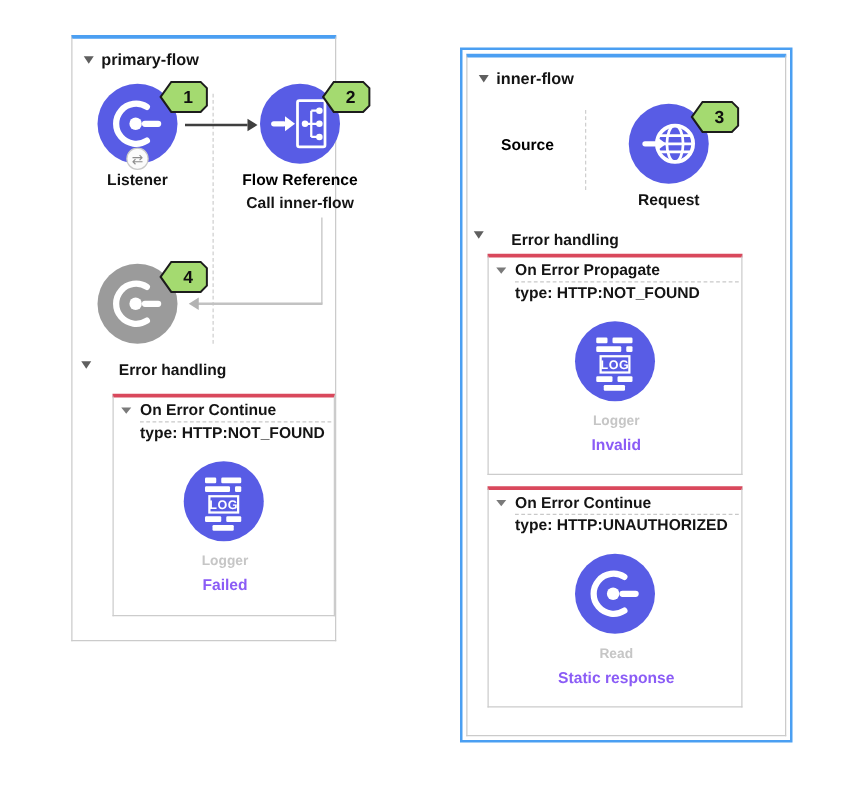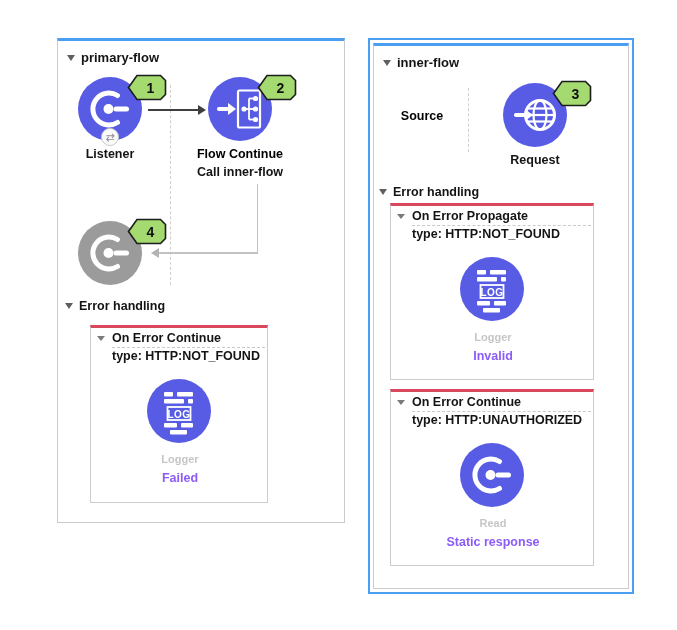--- a/index.html
+++ b/index.html
@@ -1,21 +1,21 @@
 <!DOCTYPE html>
 <html><head>
 <meta charset="utf-8">
 <style>
   html,body{margin:0;padding:0;background:#ffffff;}
   #canvas{position:relative;width:677px;height:630px;background:#fff;
           font-family:"Liberation Sans",sans-serif;overflow:hidden;}
 
   
   .flow{position:absolute;background:#fff;border:1px solid #cbcbcb;border-top:3px solid #4b9ff2;box-sizing:border-box;}
-  #pf{left:57px;top:38px;width:288px;height:485px;}
+  #pf{left:57px;top:28px;width:212px;height:485px;}
   #if-outer{position:absolute;left:368px;top:38px;width:266px;height:556px;
             border:2px solid #4b9ff2;padding:3px;box-sizing:border-box;background:#fff;}
   #if{position:relative;width:100%;height:100%;border:1px solid #cbcbcb;border-top:3px solid #4b9ff2;box-sizing:border-box;}
 
   .flow-header{position:absolute;display:flex;align-items:center;gap:6px;}
   #pf-h{left:9px;top:9px;} #if-h{left:9px;top:9px;}
   .flow-title{font-size:13px;font-weight:700;color:#141414;}
 
   .tri{width:0;height:0;border-left:4.5px solid transparent;border-right:4.5px solid transparent;
        border-top:6px solid #5f5f5f;flex:0 0 auto;}
@@ -53,21 +53,21 @@
   #if-dash{left:94px;top:42px;height:64px;}
   #pf-arrow{position:absolute;left:90px;top:68px;width:50px;height:2px;background:#3f3f3f;}
   #pf-arrowhead{position:absolute;left:140px;top:63.5px;width:0;height:0;
                 border-left:8px solid #3f3f3f;border-top:5.5px solid transparent;border-bottom:5.5px solid transparent;}
   #pf-conn-v{position:absolute;left:199px;top:143px;height:69px;width:0;border-left:1.5px solid #c2c2c2;}
   #pf-conn-h{position:absolute;left:100px;top:211px;width:100px;height:1.5px;background:#c2c2c2;}
   #pf-conn-head{position:absolute;left:93px;top:207px;width:0;height:0;
                 border-right:8px solid #b3b3b3;border-top:5px solid transparent;border-bottom:5px solid transparent;}
 
   
-  .eh{position:absolute;display:flex;align-items:center;gap:6px;}
+  .eh{position:absolute;display:flex;gap:22px;}
   #pf-eh{left:7px;top:258px;} #if-eh{left:5px;top:139px;}
   .eh-label{font-size:12.5px;font-weight:700;color:#141414;}
 
   
   .scope{position:absolute;background:#fff;border:1px solid #cccccc;border-top:3px solid #d9485c;box-sizing:border-box;}
   #pf-scope{left:32px;top:284px;width:178px;height:178px;}
   #if-s1{left:16px;top:157px;width:204px;height:177px;}
   #if-s2{left:16px;top:343px;width:204px;height:177px;}
   .scope-tri{position:absolute;left:6px;top:8px;width:0;height:0;border-left:4px solid transparent;
              border-right:4px solid transparent;border-top:5.5px solid #7a7a7a;}
@@ -127,21 +127,21 @@
         <circle cx="47.5" cy="32" r="2.6" fill="#fff"></circle>
         <circle cx="47.5" cy="42.5" r="2.6" fill="#fff"></circle>
       </svg>
     </div>
     <svg class="badge" id="pf-b2" viewBox="0 0 40 27">
       <polygon points="1.5,13.5 10,1.5 33.5,1.5 38.5,6.5 38.5,20.5 33.5,25.5 10,25.5" fill="#a4da70" stroke="#1c1c1c" stroke-width="1.6"></polygon>
       <text x="23.5" y="18.5" text-anchor="middle">2</text>
     </svg>
 
     <div class="lbl dark" id="pf-lbl-listener">Listener</div>
-    <div class="lbl gray" id="pf-lbl-flowref">Flow Continue</div>
+    <div class="lbl gray" id="pf-lbl-flowref">Flow Reference</div>
     <div class="lbl dark" id="pf-lbl-flowrefname">Call inner-flow</div>
 
     <div id="pf-conn-v"></div>
     <div id="pf-conn-h"></div>
     <div id="pf-conn-head"></div>
 
     <div class="node gray" id="pf-gray">
       <svg width="64" height="64" viewBox="0 0 64 64">
         <path d="M 39.5 18.5 A 16 16 0 1 0 39.5 45.5" fill="none" stroke="#fff" stroke-width="5" stroke-linecap="round"></path>
         <circle cx="30.5" cy="32" r="5" fill="#fff"></circle>

